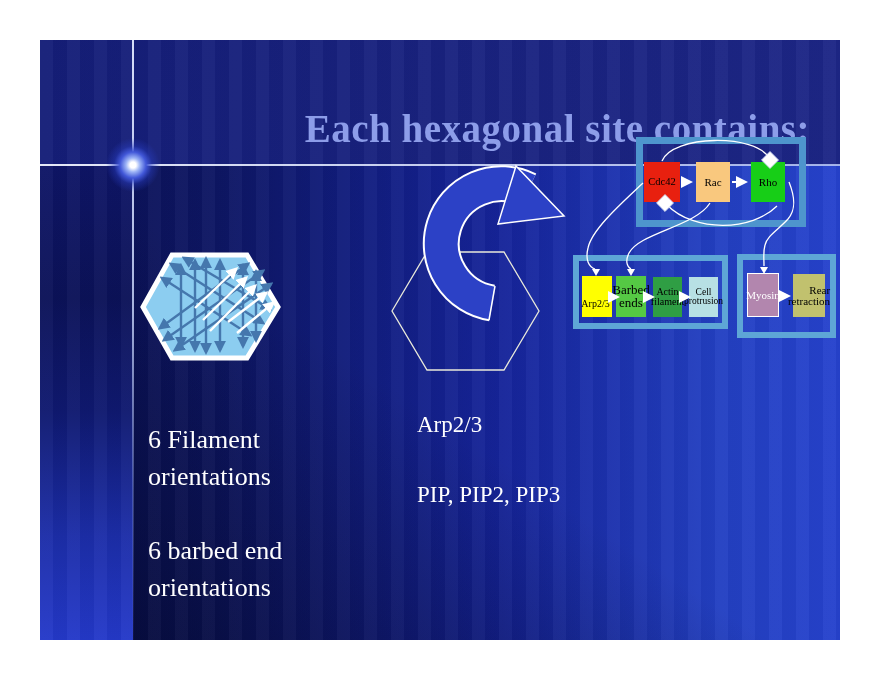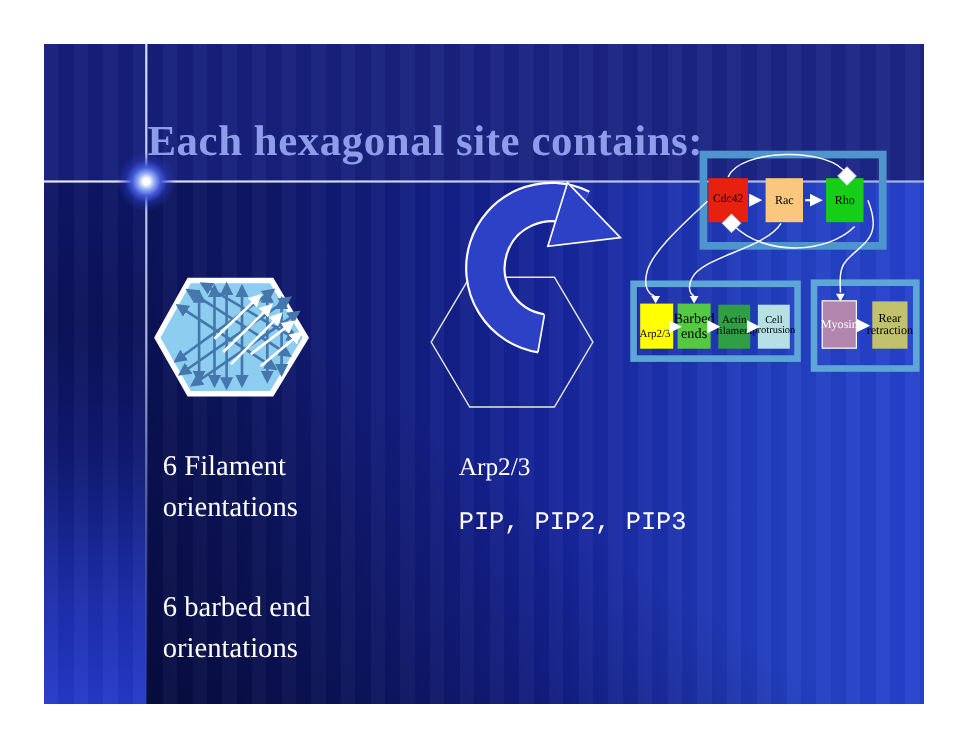--- a/index.html
+++ b/index.html
@@ -16,48 +16,48 @@
   .top-band{position:absolute;left:0;top:0;width:800px;height:125px;
          background:linear-gradient(to right,#151e78,#1d2686);z-index:0;}
   .left-strip{position:absolute;left:0;top:125px;width:93px;height:475px;z-index:0;
          background:linear-gradient(to bottom,#0e1566 0%,#0b1258 28%,#0f1970 52%,#1c2da8 78%,#2439c9 100%);}
   .vline{position:absolute;left:92px;top:0;width:2px;height:600px;z-index:2;
          background:linear-gradient(to bottom,rgba(225,232,255,0.95) 0%,rgba(205,218,255,0.8) 45%,rgba(160,180,240,0.3) 75%,rgba(160,180,240,0) 100%);}
   .hline{position:absolute;left:0;top:124px;width:800px;height:2px;z-index:2;
          background:linear-gradient(to right,rgba(240,244,255,0.95),rgba(185,200,245,0.85));}
   .orb{position:absolute;left:66px;top:98px;width:54px;height:54px;border-radius:50%;z-index:2;
          background:radial-gradient(circle,#ffffff 0 3px,#9db4f6 7px,#4157d8 13px,rgba(40,60,190,0.45) 19px,rgba(30,45,160,0) 27px);}
-  .title{position:absolute;left:94px;top:40px;width:660px;z-index:3;
-         font-size:39px;line-height:1.2;color:#8d9de9;letter-spacing:0.5px;white-space:nowrap;}
+  .title{position:absolute;left:110px;top:40px;width:660px;z-index:3;
+         font-size:39px;line-height:1.2;color:#8d9de9;letter-spacing:0.5px;white-space:nowrap;text-align:right;}
   #diagram-svg{position:absolute;left:0;top:0;width:800px;height:600px;z-index:5;pointer-events:none;}
   .group{position:absolute;z-index:3;box-sizing:border-box;background:transparent;}
   .group.top{left:596px;top:97px;width:170px;height:90px;border:7px solid #4e95cd;}
   .group.mid{left:533px;top:215px;width:155px;height:74px;border:6px solid #5ea6d6;}
   .group.right{left:697px;top:214px;width:99px;height:84px;border:6px solid #5ea6d6;}
   .bx{position:absolute;z-index:4;display:flex;align-items:center;justify-content:center;
       text-align:center;color:#000;line-height:0.98;white-space:pre-line;overflow:visible;}
   .bx span{width:max-content;max-width:none;}
   .bx.cdc42{left:604px;top:122px;width:36px;height:40px;font-size:10.5px;}
   .bx.rac{left:656px;top:122px;width:34px;height:40px;font-size:11px;}
   .bx.rho{left:711px;top:122px;width:34px;height:40px;font-size:11px;}
   .bx.arp{left:542px;top:236px;width:30px;height:41px;font-size:10px;align-items:flex-end;padding-bottom:0;}
   .bx.arp span{margin-bottom:8px;margin-left:-3px;}
   .bx.barbed{left:576px;top:236px;width:30px;height:41px;font-size:13px;}
   .bx.actin{left:613px;top:237px;width:29px;height:40px;font-size:10px;text-align:center;}
   .bx.cell{left:649px;top:237px;width:29px;height:40px;font-size:9.5px;}
   .bx.myosin{left:707px;top:233px;width:32px;height:44px;font-size:11px;color:#fff;
       border:1.5px solid #fff;box-sizing:border-box;}
   .bx.rear{left:753px;top:234px;width:32px;height:43px;font-size:11px;}
-  .captions{position:absolute;left:108px;top:328px;width:250px;z-index:3;color:#ffffff;
+  .captions{position:absolute;left:108px;top:344px;width:250px;z-index:3;color:#ffffff;
       font-size:26px;line-height:37px;white-space:pre-line;}
-  .captions .para2{margin-top:17px;}
+  .captions .para2{}
   .mol-list{position:absolute;left:377px;top:370px;width:330px;z-index:3;color:#ffffff;
       font-size:23px;line-height:30px;}
   .mol-row .nm{display:inline-block;width:74px;}
-  .mol-footer{margin-top:20px;font-family:Liberation Mono, monospace;}
+  .mol-footer{margin-top:40px;}
 </style>
 </head>
 <body>
 
 <div id="page">
   <div id="slide">
     <div class="top-band"></div>
     <div class="left-strip"></div>
     <div class="vline"></div>
     <div class="hline"></div>
@@ -73,21 +73,21 @@
     <div class="bx rac" style="background: rgb(249, 200, 126);"><span>Rac</span></div>
     <div class="bx rho" style="background: rgb(23, 206, 23);"><span>Rho</span></div>
     <div class="bx arp" style="background: rgb(255, 255, 0);"><span>Arp2/3</span></div>
     <div class="bx barbed" style="background: rgb(85, 201, 68);"><span>Barbed
 ends</span></div>
     <div class="bx actin" style="background: rgb(47, 158, 68);"><span>Actin
 filament</span></div>
     <div class="bx cell" style="background: rgb(183, 224, 228);"><span>Cell
 protrusion</span></div>
     <div class="bx myosin" style="background: rgb(178, 134, 174);"><span>Myosin</span></div>
-    <div class="bx rear" style="background: rgb(193, 193, 110);"><span>Rear
+    <div class="bx rear" style="background: rgb(193, 193, 110); text-align: right;"><span>Rear
 retraction</span></div>
 
     <svg id="diagram-svg" viewBox="0 0 800 600">
       <defs>
         <marker id="mw" markerWidth="6" markerHeight="6" refX="4.5" refY="3" orient="auto" markerUnits="strokeWidth">
           <path d="M0,0 L6,3 L0,6 Z" fill="#ffffff"></path>
         </marker>
         <marker id="ms" markerWidth="5" markerHeight="5" refX="3.8" refY="2.5" orient="auto-start-reverse" markerUnits="strokeWidth">
           <path d="M0,0 L5,2.5 L0,5 Z" fill="#4577ad"></path>
         </marker>

